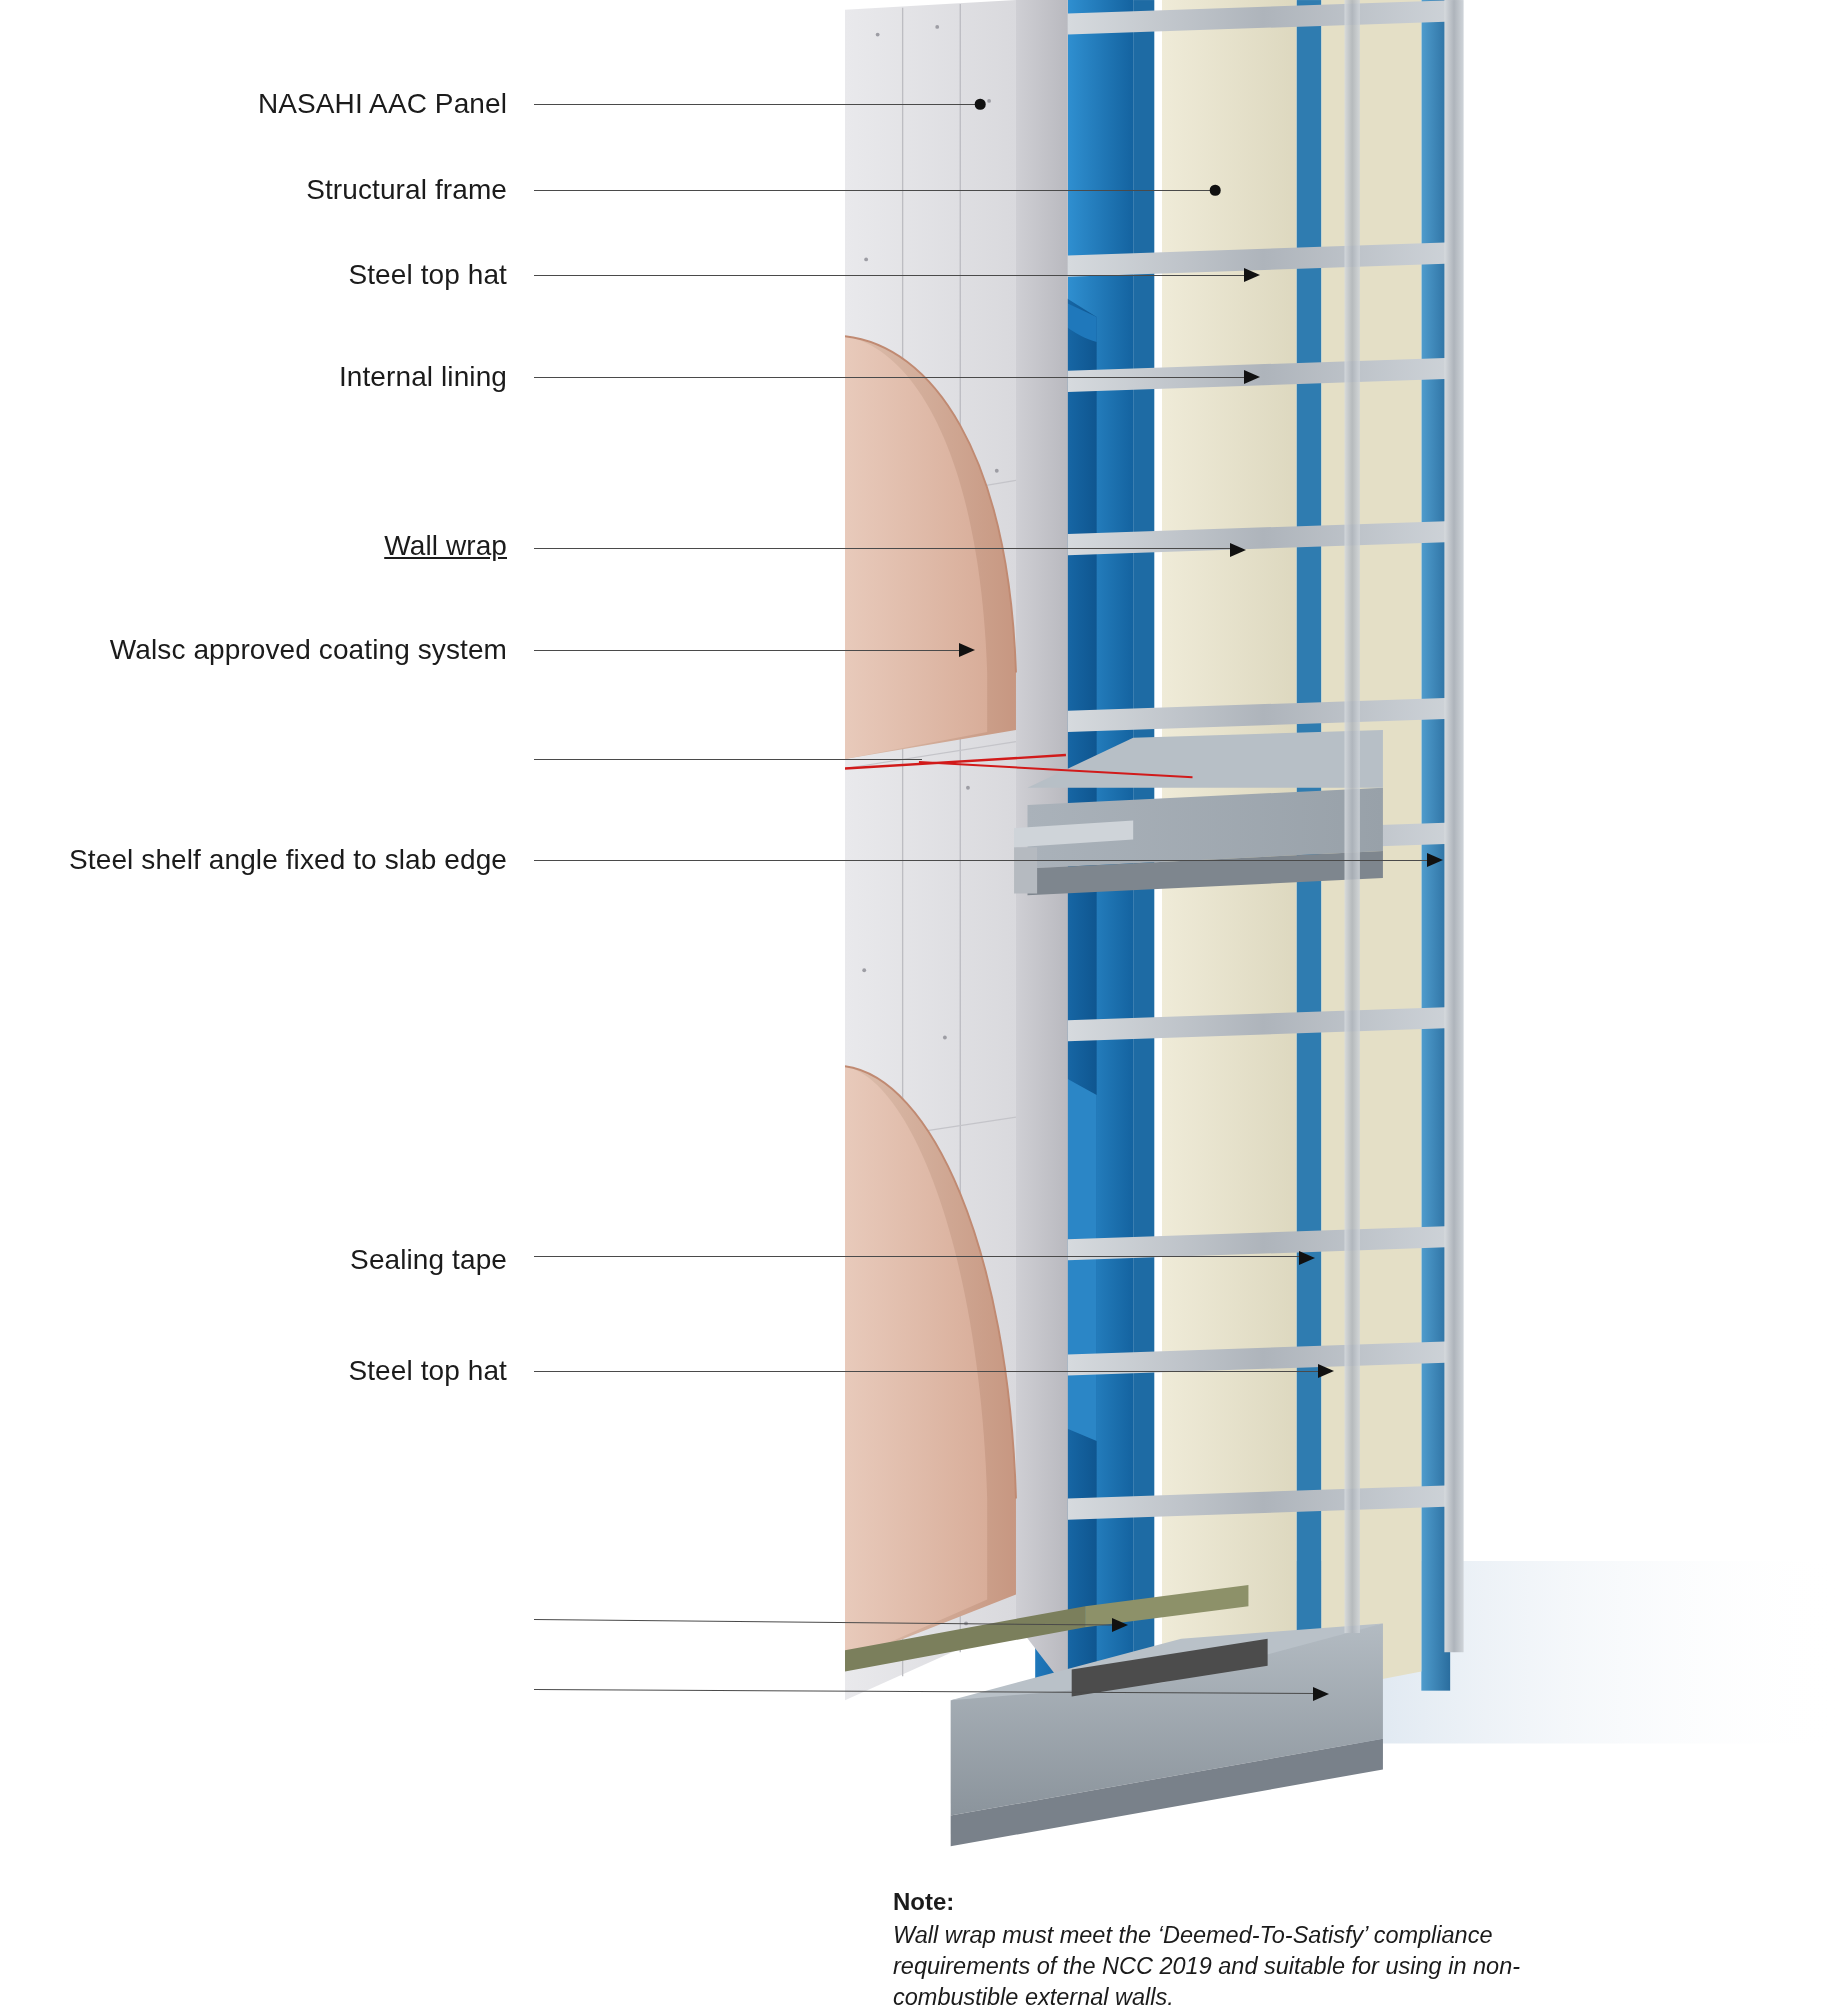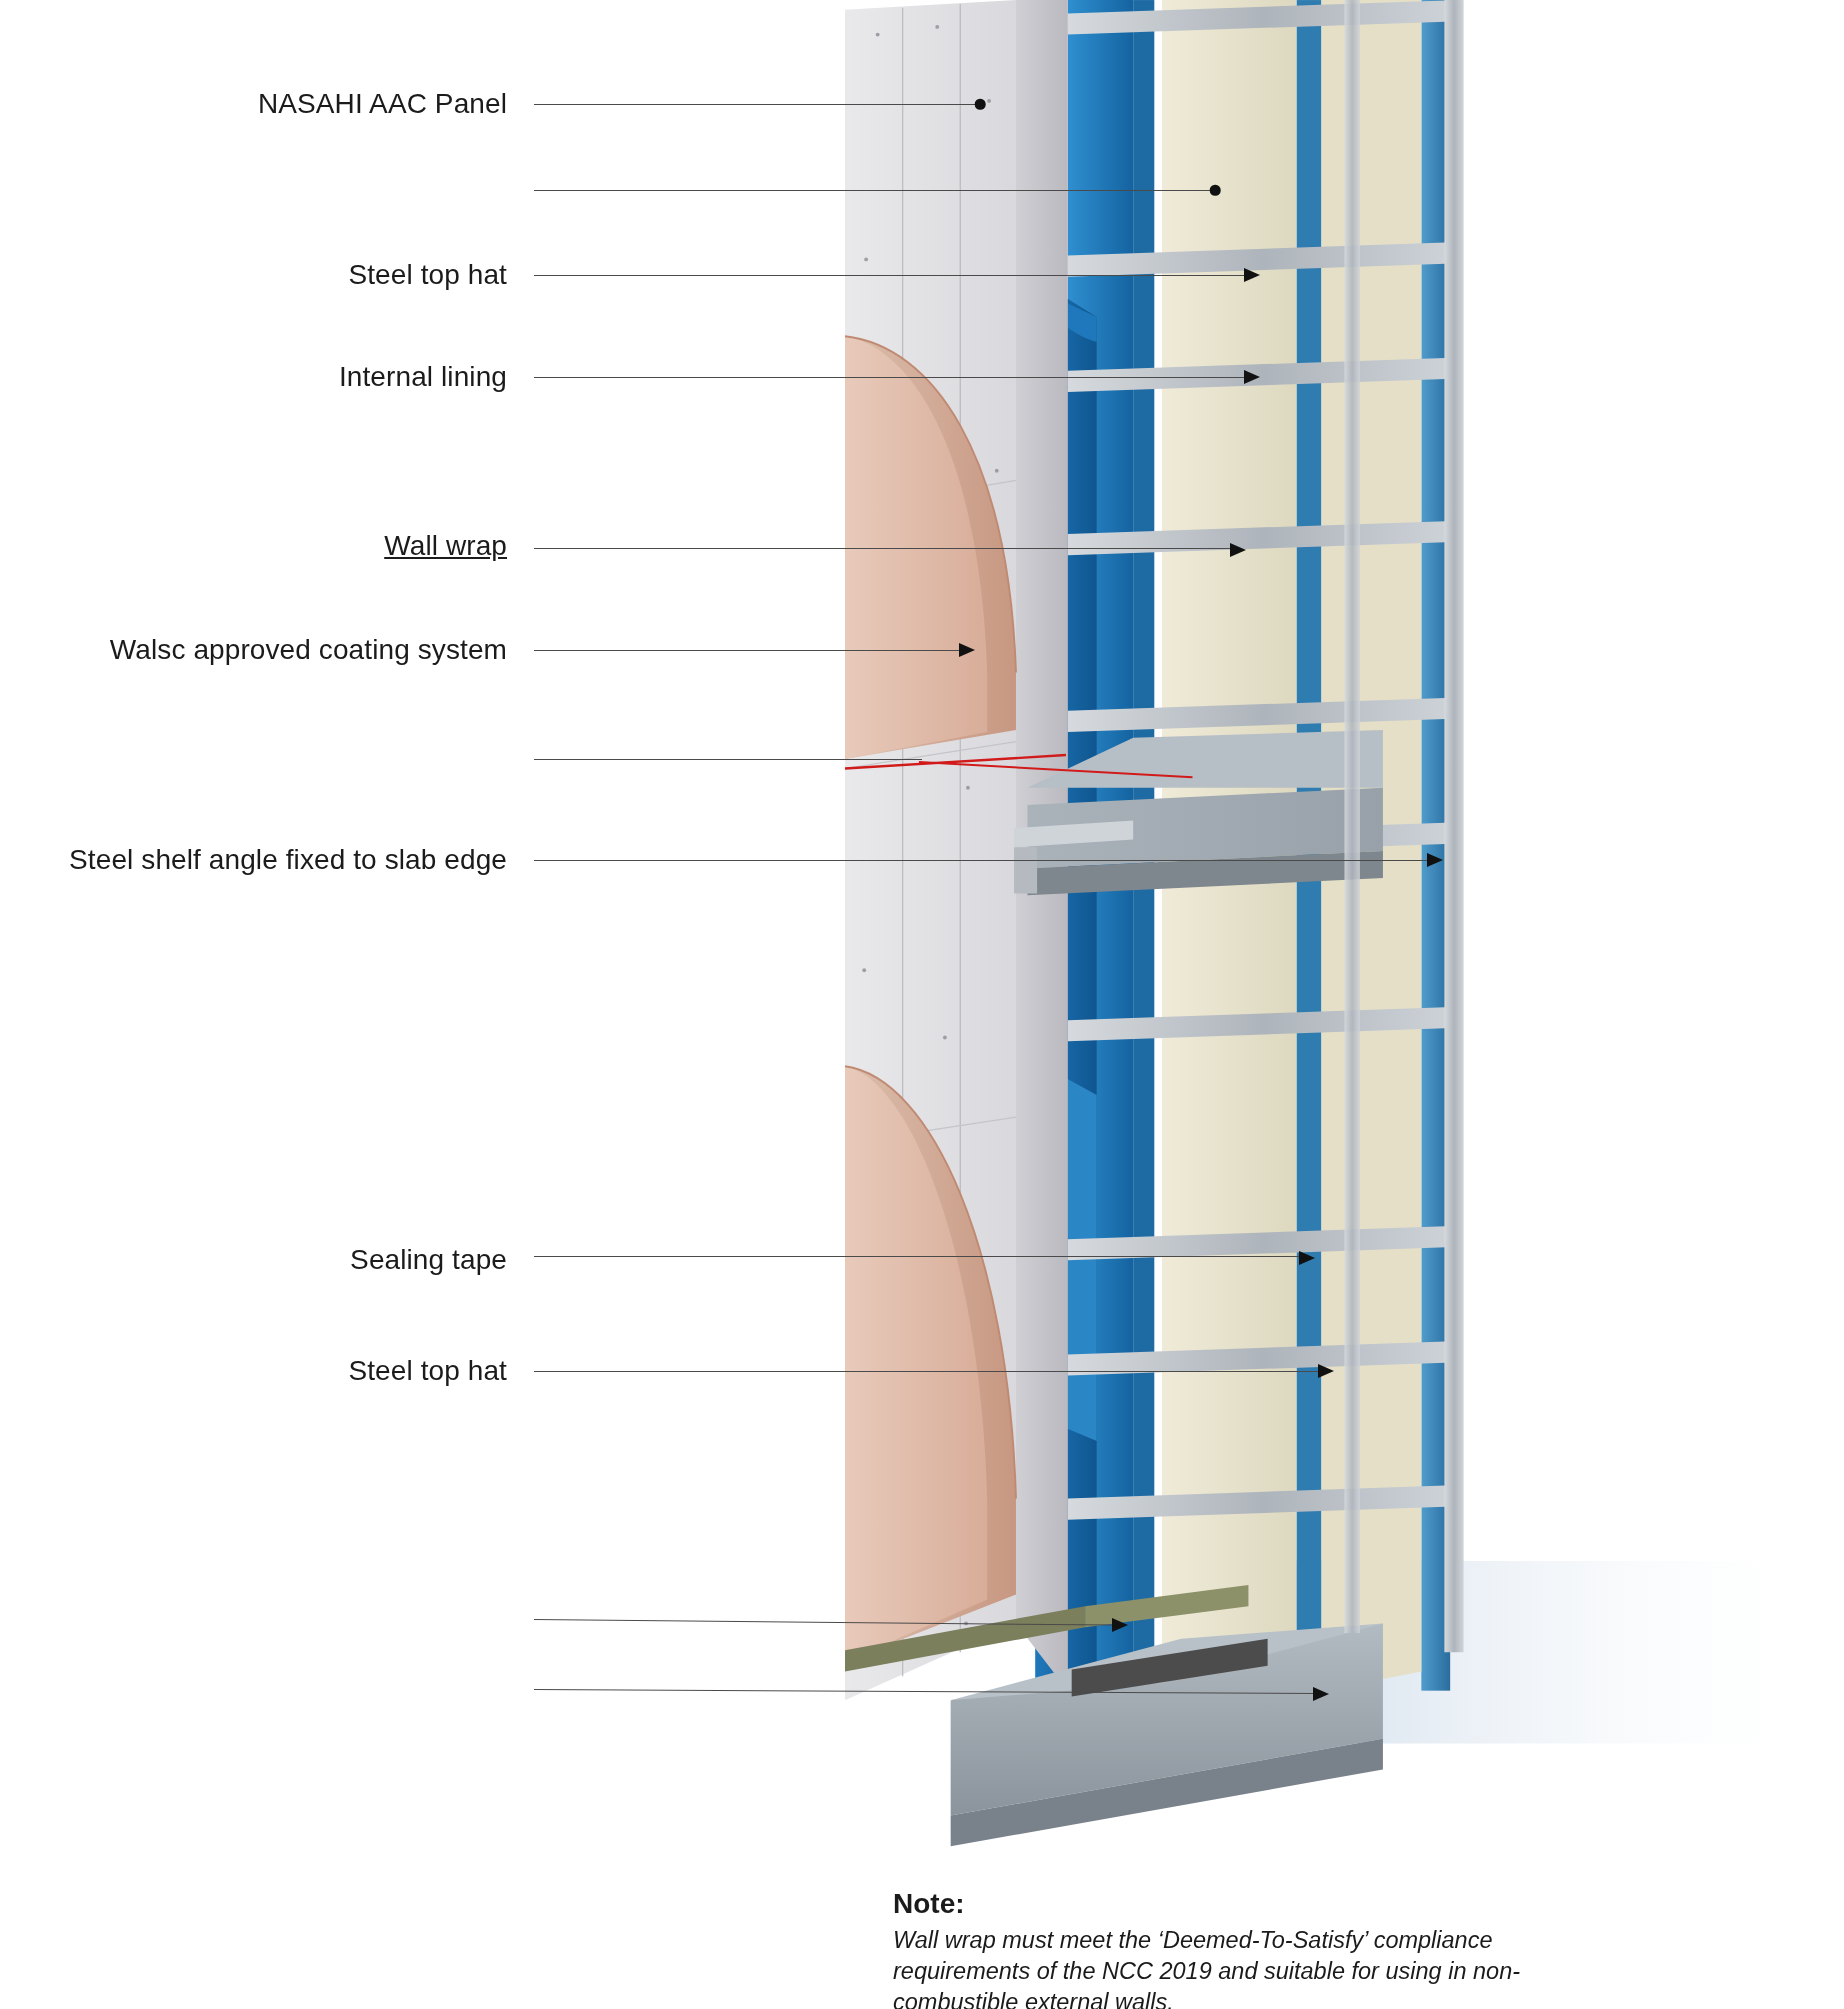--- a/index.html
+++ b/index.html
@@ -64,21 +64,21 @@
     left: 893px;
     top: 1886px;
     width: 672px;
     font-size: 23px;
     line-height: 1.32;
     color: #1b1b1b;
   }
   .note-title {
     font-weight: bold;
     font-style: normal;
-    font-size: 28px;
+    font-size: 24px;
     margin-bottom: 1.9px;
   }
   .note-text {
     font-style: italic;
     font-size: 23.5px;
   }
 
   
   #illustration {
     position: absolute;
@@ -255,20 +255,21 @@
         <rect x="624" y="0" width="20" height="1720"></rect>
         <rect x="520" y="0" width="16" height="1700" opacity="0.85"></rect>
       </g>
     </svg>
   </div>
 
   <div class="callout-label" style="left:0; top:104px; width:507px;">NASAHI AAC Panel</div>
   <div class="leader" style="left:534px; top:104px; width:446px;"></div>
   <div class="dot-head" style="left:980px; top:104px;"></div>
 
+  <div class="callout-label" style="left:0; top:190px; width:507px;">Structural frame</div>
   <div class="leader" style="left:534px; top:190px; width:681px;"></div>
   <div class="dot-head" style="left:1215px; top:190px;"></div>
 
   <div class="callout-label" style="left:0; top:275px; width:507px;">Steel top hat</div>
   <div class="leader" style="left:534px; top:275px; width:715px;"></div>
   <div class="arrow-head" style="left:1244px; top:275px;"></div>
 
   <div class="callout-label" style="left:0; top:377px; width:507px;">Internal lining</div>
   <div class="leader" style="left:534px; top:377px; width:715px;"></div>
   <div class="arrow-head" style="left:1244px; top:377px;"></div>

